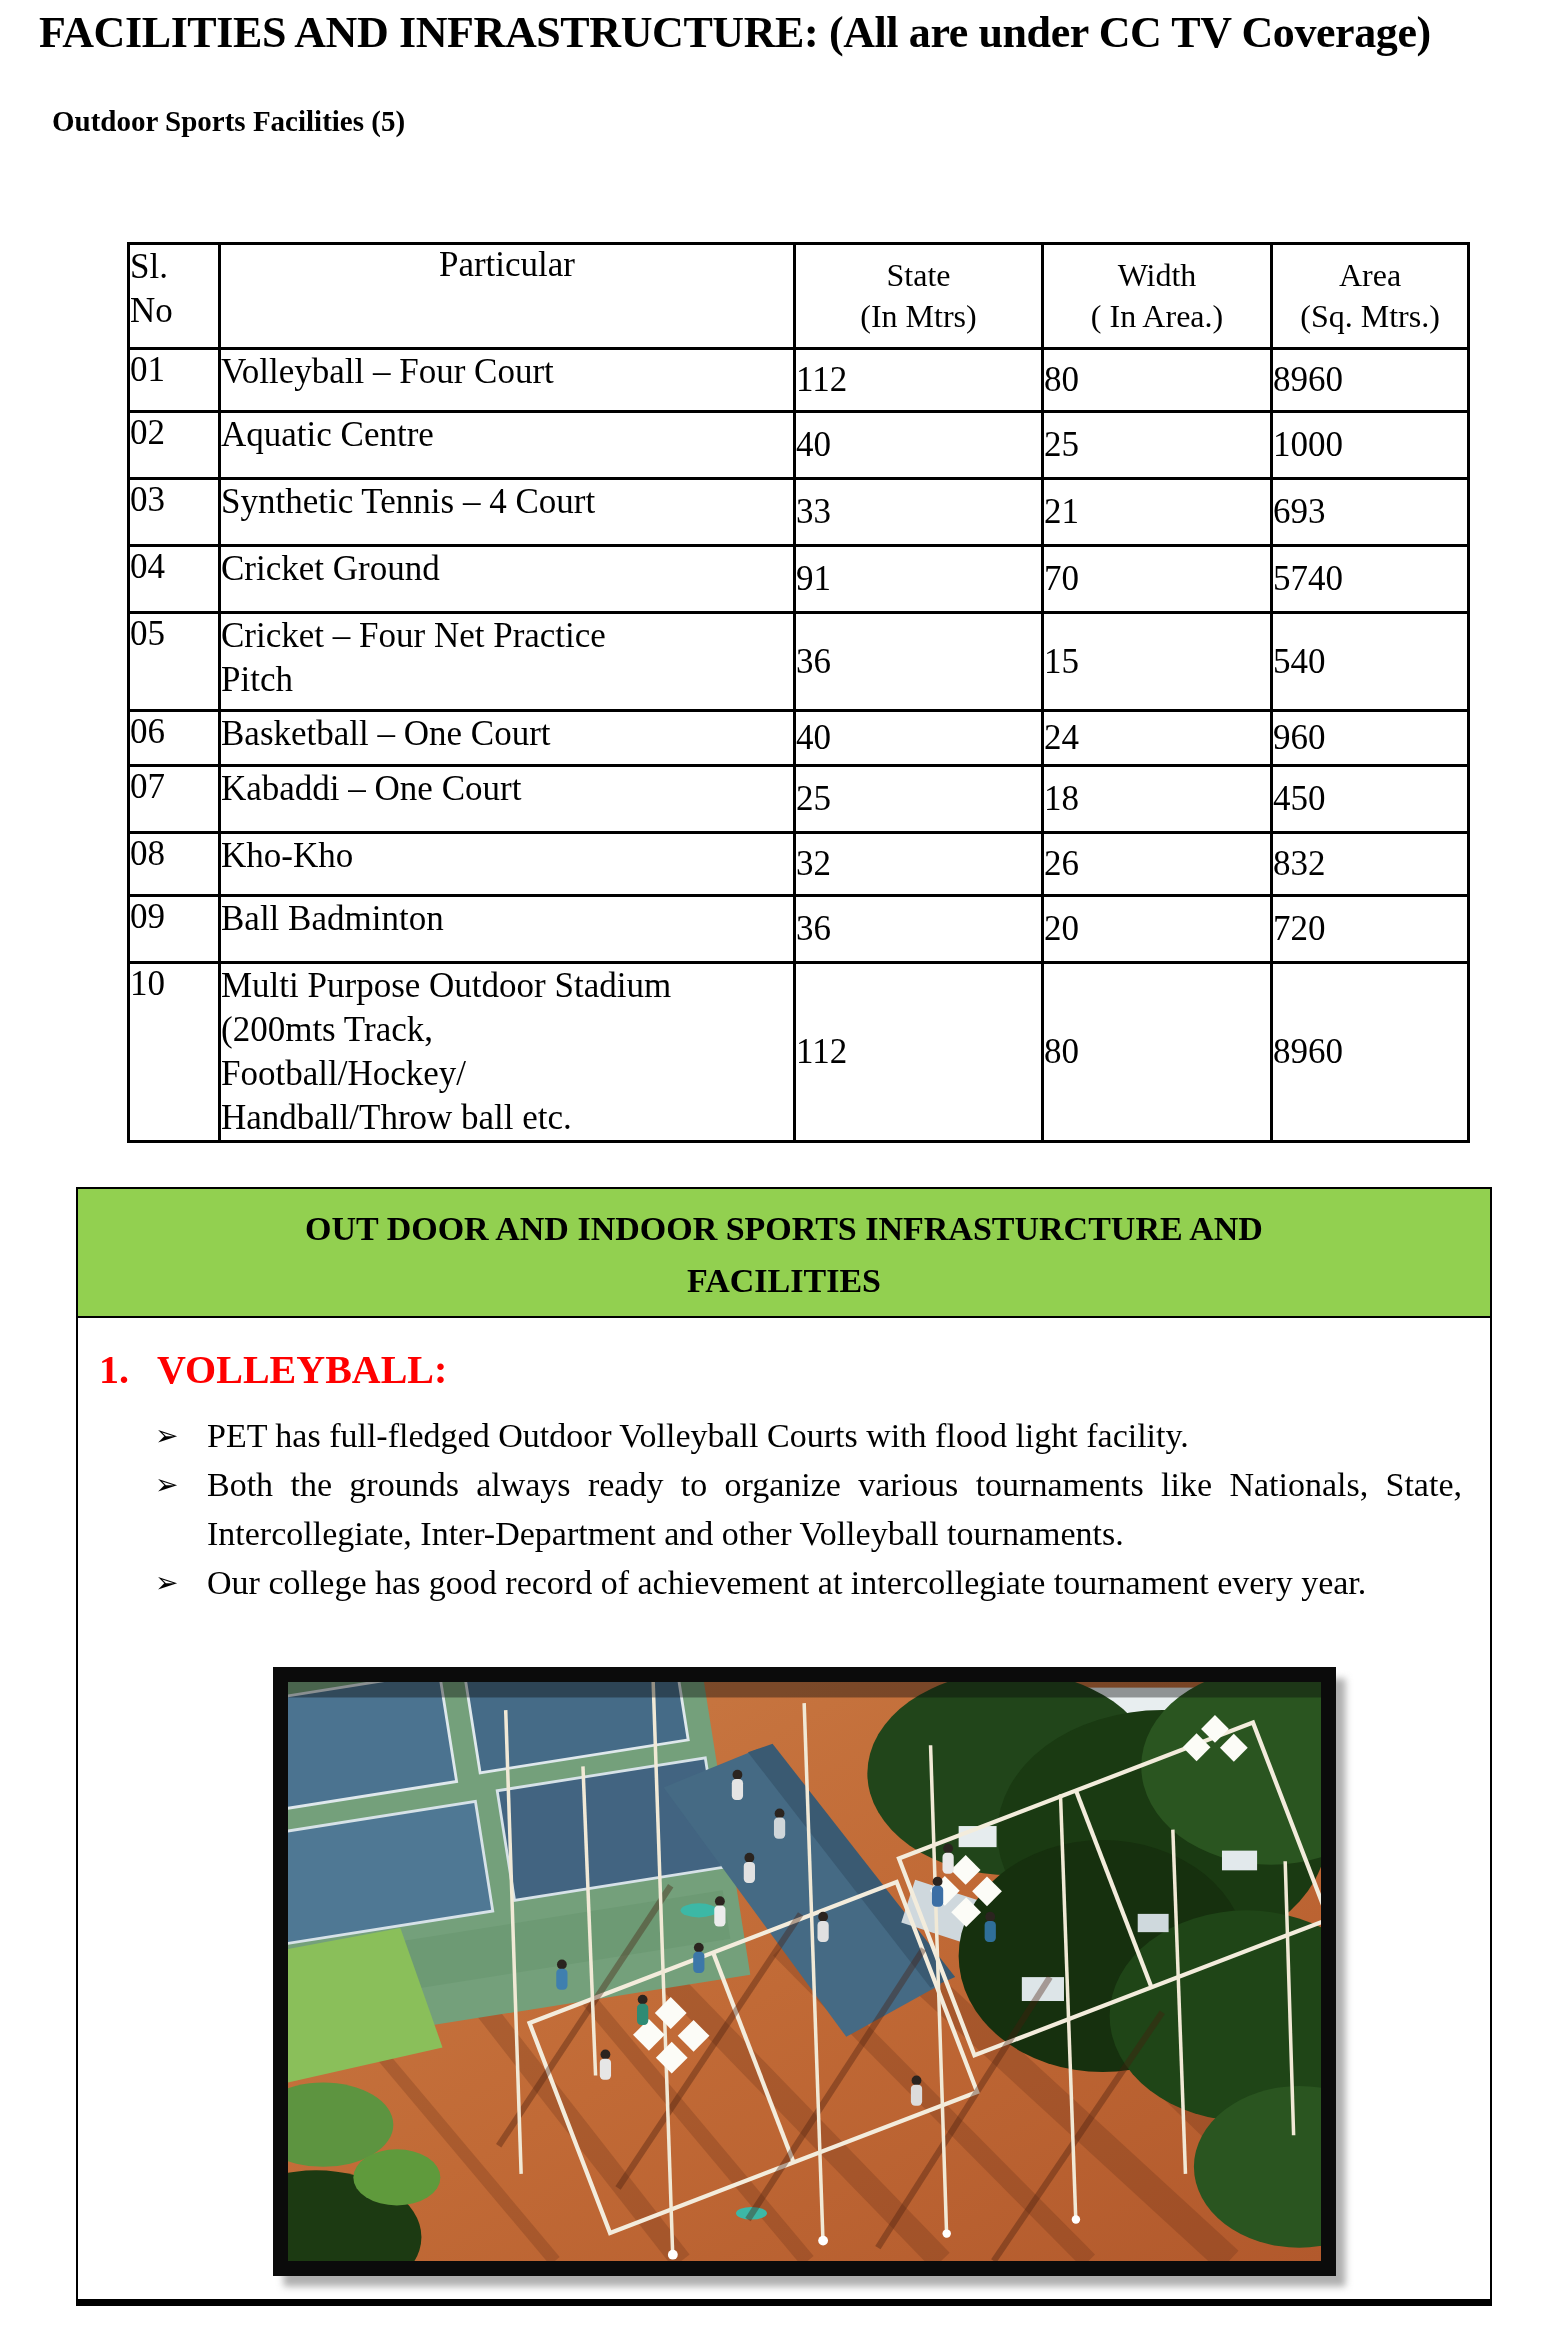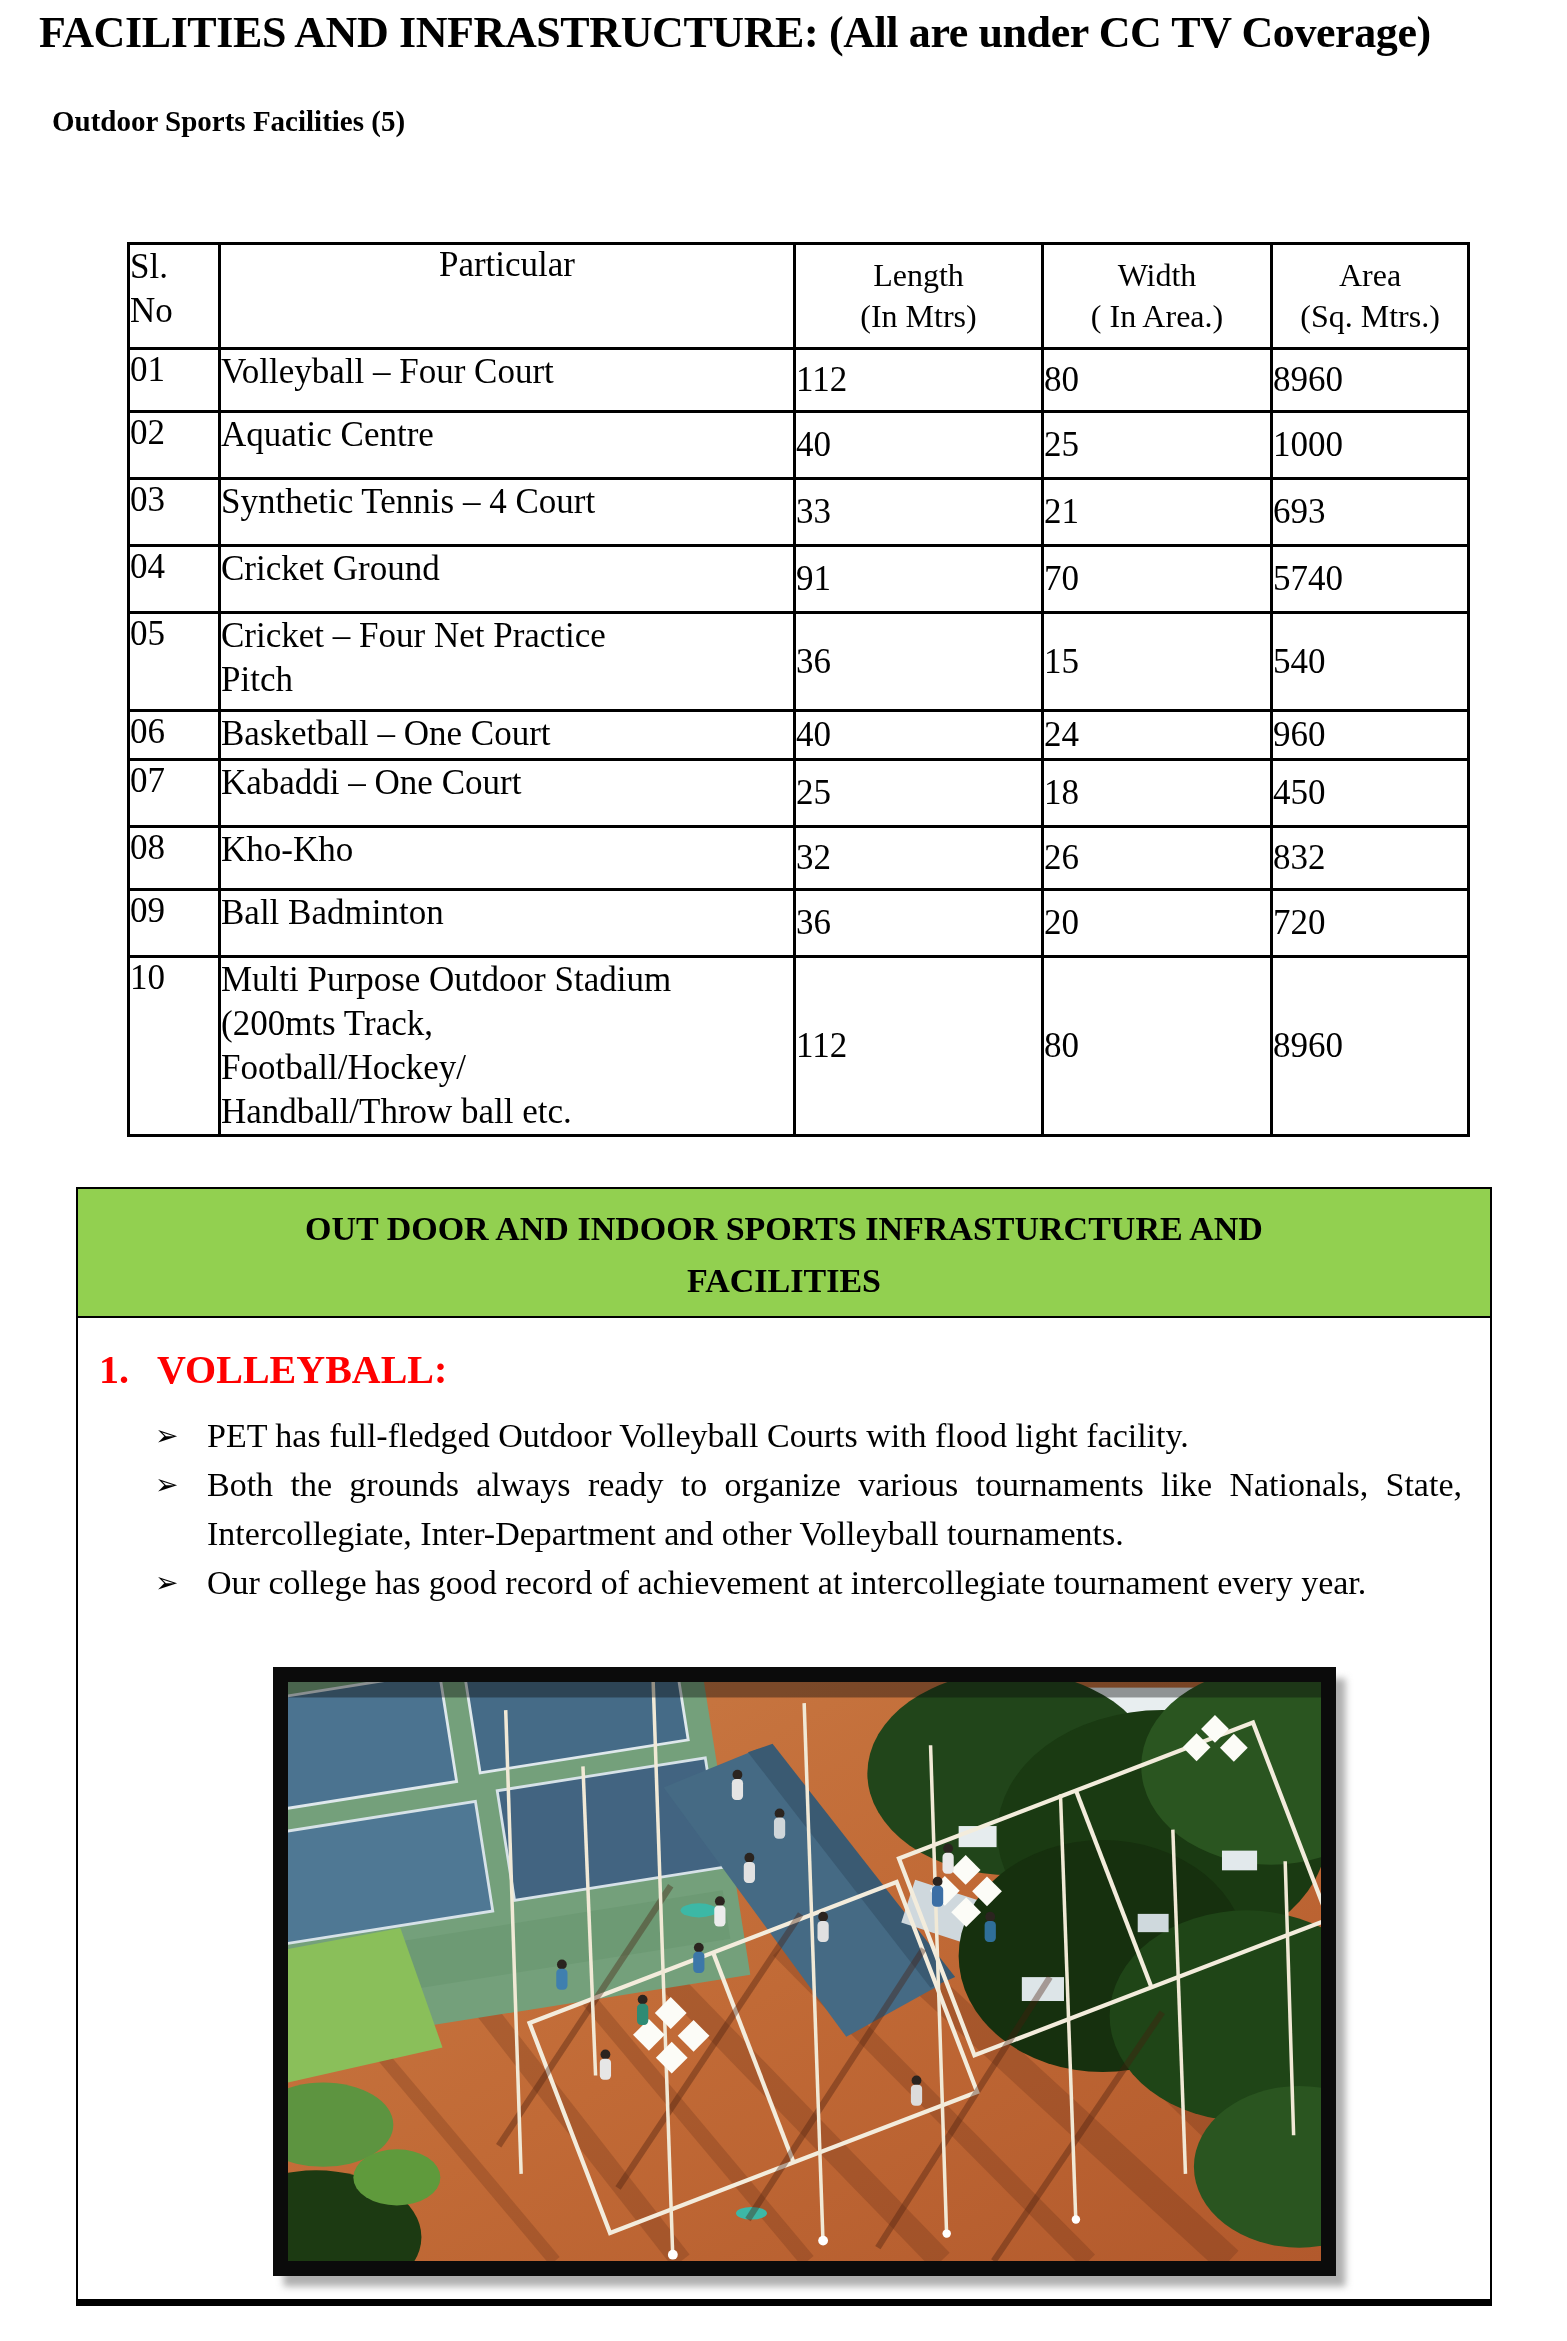--- a/index.html
+++ b/index.html
@@ -27,21 +27,21 @@
   th.h-part{vertical-align:top;text-align:center;padding:8.4px 0 0 17px;}
   th.h-num{vertical-align:middle;text-align:center;line-height:41px;font-size:32px;}
   td.cell-no{vertical-align:top;text-align:left;padding:5.6px 0 0 11.2px;}
   td.cell-part{vertical-align:top;text-align:left;padding:7px 0 0 17px;line-height:44px;}
   td.cell-num{vertical-align:middle;text-align:left;}
   tbody tr:nth-child(1){height:63px;}
   tbody tr:nth-child(2){height:67px;}
   tbody tr:nth-child(3){height:67px;}
   tbody tr:nth-child(4){height:67px;}
   tbody tr:nth-child(5){height:98px;}
-  tbody tr:nth-child(6){height:49px;}
+  tbody tr:nth-child(6){height:55px;}
   tbody tr:nth-child(7){height:67px;}
   tbody tr:nth-child(8){height:63px;}
   tbody tr:nth-child(9){height:67px;}
   tbody tr:nth-child(10){height:172px;}
 
   .outer-box{
     position:absolute;left:76px;top:1187px;width:1416px;height:1119px;
     border:2.8px solid #000;border-bottom-width:7px;box-sizing:border-box;background:#fff;
   }
   .banner{
@@ -82,21 +82,21 @@
         <col style="width:197px">
     </colgroup>
     <thead>
       <tr>
         <th class="h-no">
           <div>Sl.</div>
           <div>No</div>
         </th>
         <th class="h-part">Particular</th>
         <th class="h-num">
-          <div>Length</div>
+          <div>State</div>
           <div>(In Mtrs)</div>
         </th>
         <th class="h-num">
           <div>Width</div>
           <div>( In Area.)</div>
         </th>
         <th class="h-num">
           <div>Area</div>
           <div>(Sq. Mtrs.)</div>
         </th>

